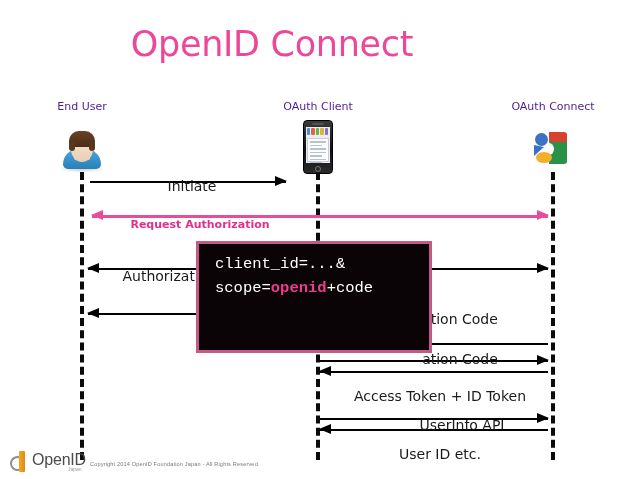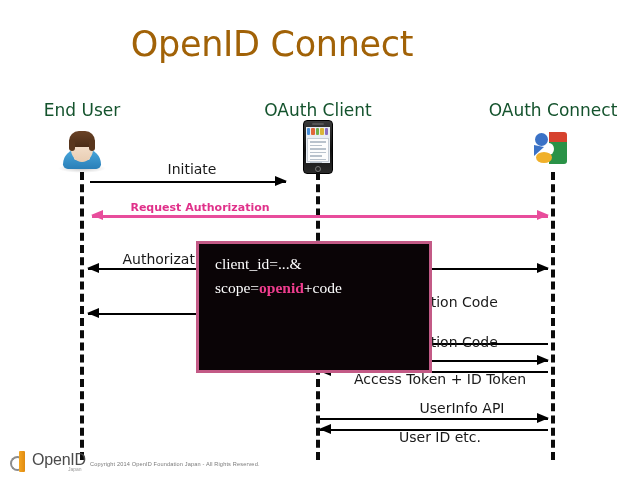--- a/index.html
+++ b/index.html
@@ -16,29 +16,29 @@
   }
 
   
   #slide-title {
     position: absolute;
     top: 24px; left: 0; width: 544px;
     text-align: center;
     font-size: 35px;
     font-weight: 400;
     letter-spacing: -0.3px;
-    color: #a16207;
+    color: #ec4899;
     font-family: "DejaVu Sans", sans-serif;
   }
 
   
   .col-header {
     position: absolute;
-    font-size: 17px;
-    color: #14532d;
+    font-size: 11px;
+    color: #4c1d95;
     white-space: nowrap;
     text-align: right;
     transform: translateX(-50%);
   }
   #hdr-enduser  { top: 100px; left: 82px;  }
   #hdr-client   { top: 100px; left: 318px; }
   #hdr-server   { top: 100px; left: 553px; }
 
   
   .actor-icon { position: absolute; }
@@ -198,44 +198,45 @@
   #arrow-userinfo-req  { left: 320px; width: 228px; top: 418px; }
   #arrow-userinfo-res  { left: 320px; width: 228px; top: 429px; }
 
   
   .arrow-label {
     position: absolute;
     font-size: 14px;
     color: #1a1a1a;
     white-space: nowrap;
     transform: translateX(-50%);
+    margin-top: 17px;
   }
   .arrow-label.pink {
     color: #e0318a;
     font-weight: bold;
     font-size: 11px;
   }
   #lbl-initiate    { top: 161px; left: 192px; }
   #lbl-req-auth    { top: 201px; left: 200px; }
   #lbl-auth-req    { top: 251px; left: 200px; }
   #lbl-auth-code-1 { top: 294px; left: 460px; }
   #lbl-auth-code-2 { top: 334px; left: 460px; }
   #lbl-token       { top: 371px; left: 440px; }
   #lbl-userinfo    { top: 400px; left: 440px; padding-left: 44px; }
   #lbl-userid      { top: 429px; left: 440px; }
 
   
   #code-callout {
     position: absolute;
     left: 196px; top: 241px;
-    width: 236px; height: 132px;
+    width: 236px; height: 112px;
     background: #0a0406;
     border: 3px solid #c35a86;
     padding: 8px 0 0 16px;
-    font-family: Liberation Serif, serif;
+    font-family: Liberation Mono, monospace;
     font-size: 15.5px;
     line-height: 24px;
     color: #ffffff;
     white-space: nowrap;
   }
   #code-callout .kw { color: #ef3d8e; font-weight: bold; }
 
   
   #footer-logo {
     position: absolute; left: 10px; top: 450px;

